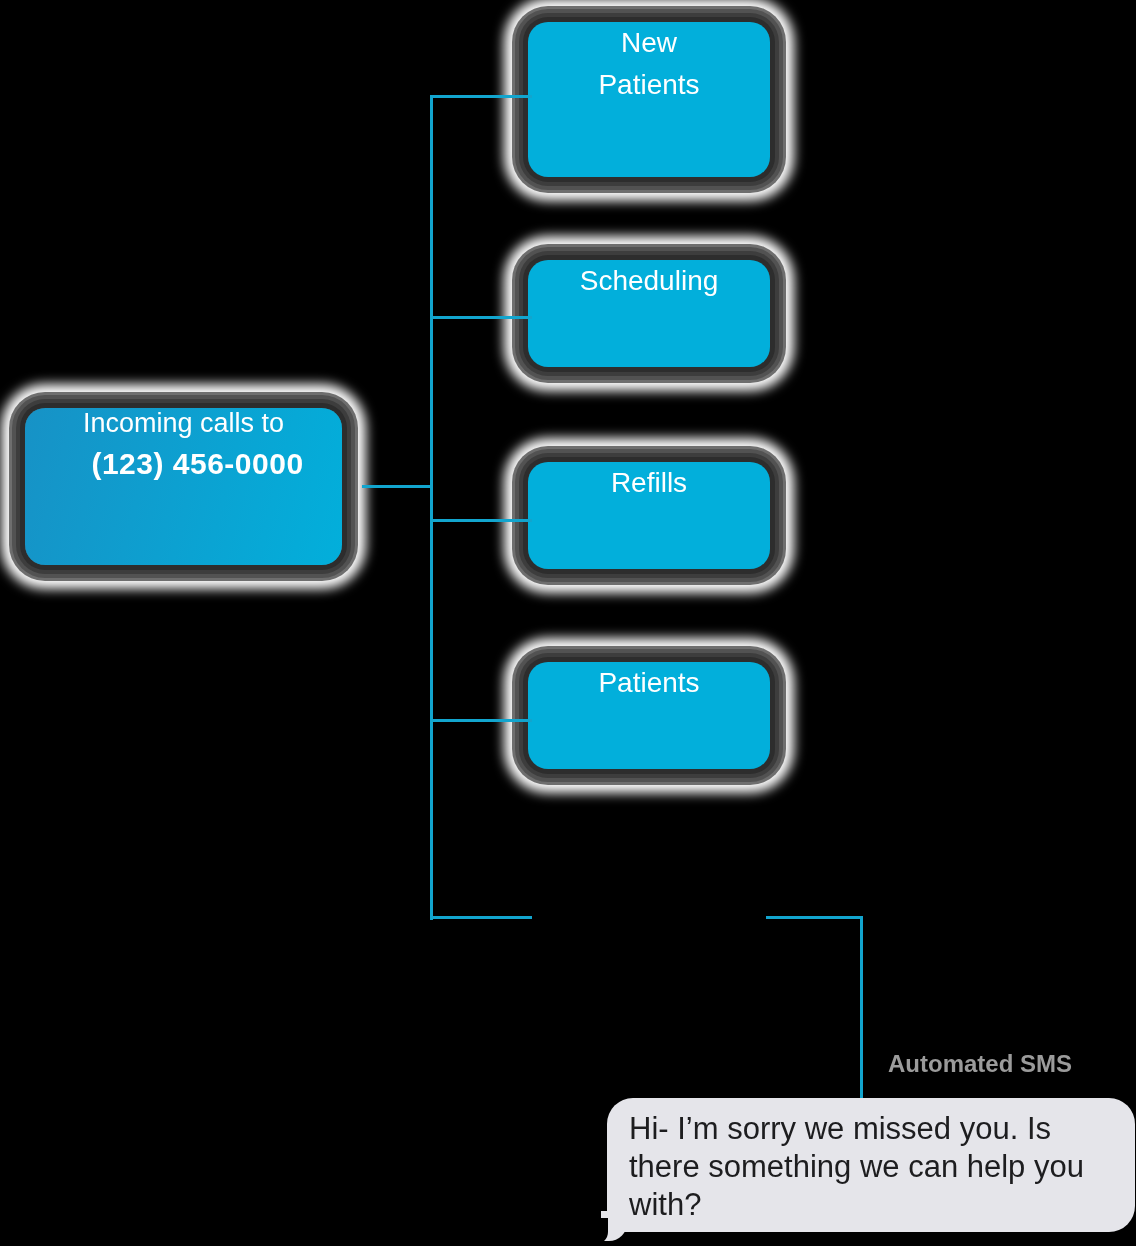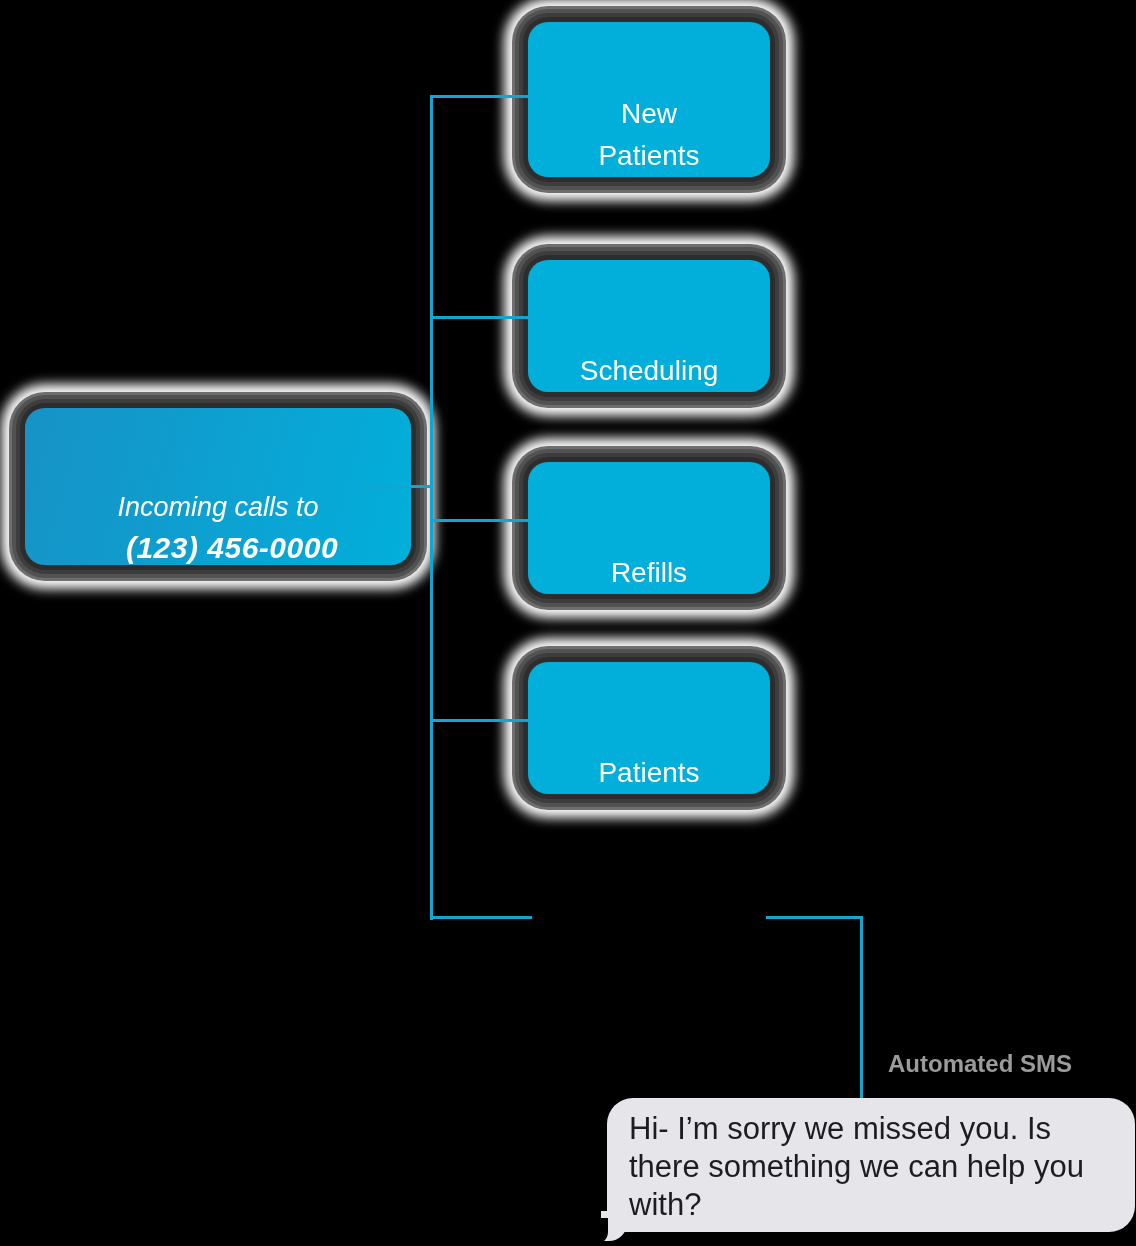--- a/index.html
+++ b/index.html
@@ -39,45 +39,44 @@
   #sms-h     { left: 766px; top: 916px; width: 97px; }
   #sms-v     { left: 860px; top: 916px; height: 184px; }
 
   
   .node {
     position: absolute;
     z-index: 2;
     display: flex;
     flex-direction: column;
     align-items: center;
-    justify-content: flex-end;
+    justify-content: flex-start;
     background: var(--node-fill);
     border-radius: 20px;
     color: var(--node-text);
     font-size: 28px;
     text-align: center;
     box-shadow:
       0 0 0 5px  #2d2d2d,
       0 0 0 9px  #3d3d3d,
       0 0 0 13px #525252,
       0 0 0 16px #6e6e6e,
       0 0 12px 24px #ffffff;
   }
   .node .node-label { white-space: pre-line; line-height: 42px; }
-  .node.branch { left: 528px; width: 242px; height: 132px; }
+  .node.branch { left: 528px; width: 242px; height: 107px; }
   #n1 { top: 22px;  height: 155px; }
   #n2 { top: 260px; }
   #n3 { top: 462px; }
   #n4 { top: 662px; }
   #n5 { top: 859px; }
 
   .node.root {
-    left: 25px; top: 408px; width: 386px; height: 157px;
+    left: 25px; top: 408px; width: 317px; height: 157px;
     background: linear-gradient(105deg, var(--root-gradient-start), var(--root-gradient-end));
-    font-style: italic;
   }
   .node.root .root-line1 { font-size: 27px; font-weight: 400; margin-bottom: 8px; }
   .node.root .root-line2 { font-size: 30px; font-weight: 700; letter-spacing: 0.5px; margin-left: 28px; }
 
   
   .sms-label {
     position: absolute;
     left: 888px; top: 1050px;
     font-size: 24px;
     font-weight: 700;

